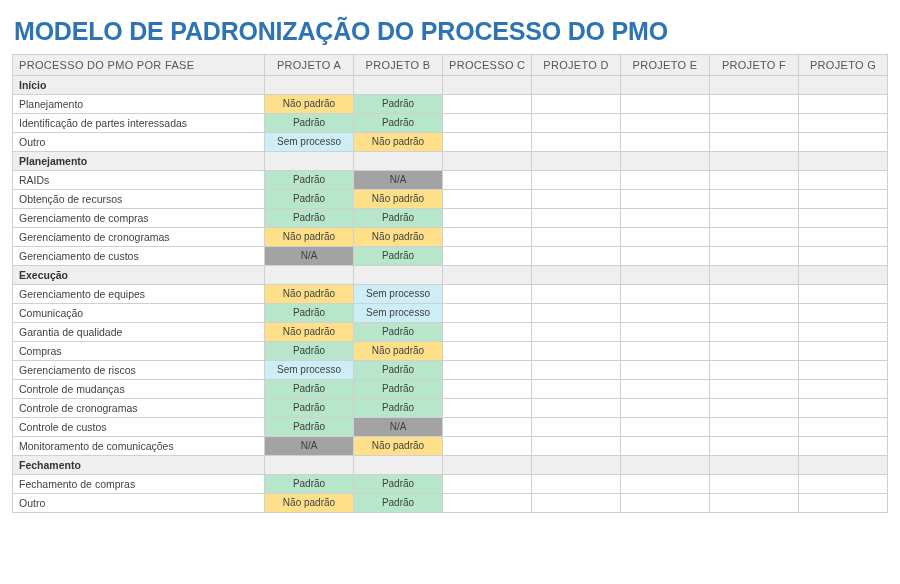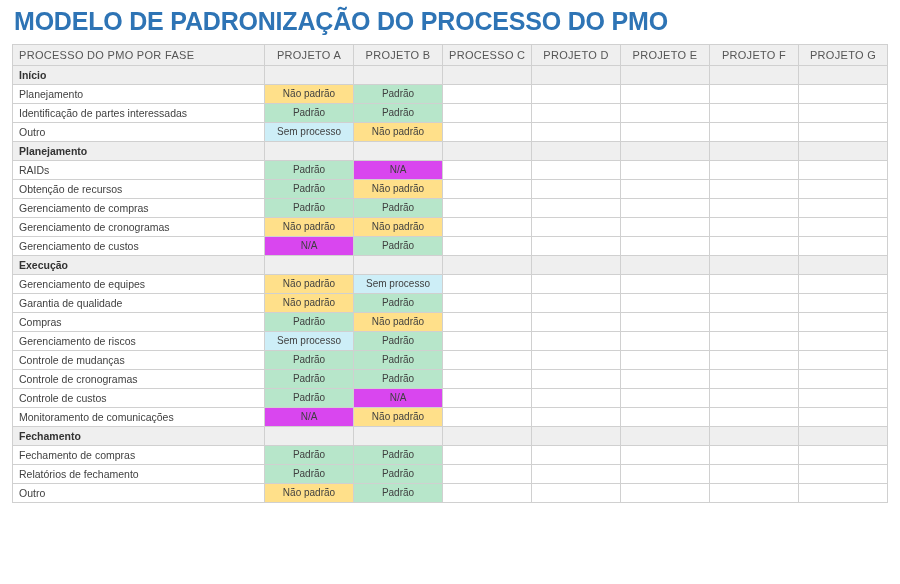--- a/index.html
+++ b/index.html
@@ -12,21 +12,21 @@
     height: 584px;
     font-family: "Liberation Sans", sans-serif;
     color: #333333;
     overflow: hidden;
   }
   #page {
     width: 744px;
     height: 584px;
     position: relative;
     box-sizing: border-box;
-    padding: 0 12px;
+    padding: 10px 12px;
   }
   #title {
     font-size: 25px;
     font-weight: bold;
     color: #2e74b5;
     letter-spacing: -0.2px;
     padding: 8px 0 8px 2px;
     line-height: 1.1;
     white-space: nowrap;
   }
@@ -69,21 +69,21 @@
     color: #3f3f3f;
   }
   td.cell {
     text-align: center;
     font-size: 10px;
     color: #3f3f3f;
   }
   td.st-padrao      { background: #b7e6ca; margin-left: 15px; }
   td.st-naopadrao   { background: #ffe08a; }
   td.st-semprocesso { background: #cdeef7; }
-  td.st-na          { background: #d946ef; margin-top: 31px; }
+  td.st-na          { background: #a3a3a3; margin-top: 31px; }
   td.st-empty       { background: #ffffff; }
 </style>
 </head>
 <body>
 
 <div id="page">
   <div id="title">MODELO DE PADRONIZAÇÃO DO PROCESSO DO PMO</div>
 
   <table>
     <colgroup>
@@ -223,20 +223,30 @@
           <td class="phase">Gerenciamento de equipes</td>
           <td class="cell st-naopadrao">Não padrão</td>
           <td class="cell st-semprocesso">Sem processo</td>
           <td class="cell st-empty"></td>
           <td class="cell st-empty"></td>
           <td class="cell st-empty"></td>
           <td class="cell st-empty"></td>
           <td class="cell st-empty"></td>
         </tr>
         <tr>
+          <td class="phase">Comunicação</td>
+          <td class="cell st-padrao">Padrão</td>
+          <td class="cell st-semprocesso">Sem processo</td>
+          <td class="cell st-empty"></td>
+          <td class="cell st-empty"></td>
+          <td class="cell st-empty"></td>
+          <td class="cell st-empty"></td>
+          <td class="cell st-empty"></td>
+        </tr>
+        <tr>
           <td class="phase">Garantia de qualidade</td>
           <td class="cell st-naopadrao">Não padrão</td>
           <td class="cell st-padrao">Padrão</td>
           <td class="cell st-empty"></td>
           <td class="cell st-empty"></td>
           <td class="cell st-empty"></td>
           <td class="cell st-empty"></td>
           <td class="cell st-empty"></td>
         </tr>
         <tr>
@@ -304,30 +314,20 @@
           <td class="cell "></td>
           <td class="cell "></td>
           <td class="cell "></td>
           <td class="cell "></td>
           <td class="cell "></td>
           <td class="cell "></td>
           <td class="cell "></td>
         </tr>
         <tr>
           <td class="phase">Fechamento de compras</td>
-          <td class="cell st-padrao">Padrão</td>
-          <td class="cell st-padrao">Padrão</td>
-          <td class="cell st-empty"></td>
-          <td class="cell st-empty"></td>
-          <td class="cell st-empty"></td>
-          <td class="cell st-empty"></td>
-          <td class="cell st-empty"></td>
-        </tr>
-        <tr>
-          <td class="phase">Relatórios de fechamento</td>
           <td class="cell st-padrao">Padrão</td>
           <td class="cell st-padrao">Padrão</td>
           <td class="cell st-empty"></td>
           <td class="cell st-empty"></td>
           <td class="cell st-empty"></td>
           <td class="cell st-empty"></td>
           <td class="cell st-empty"></td>
         </tr>
         <tr>
           <td class="phase">Outro</td>

